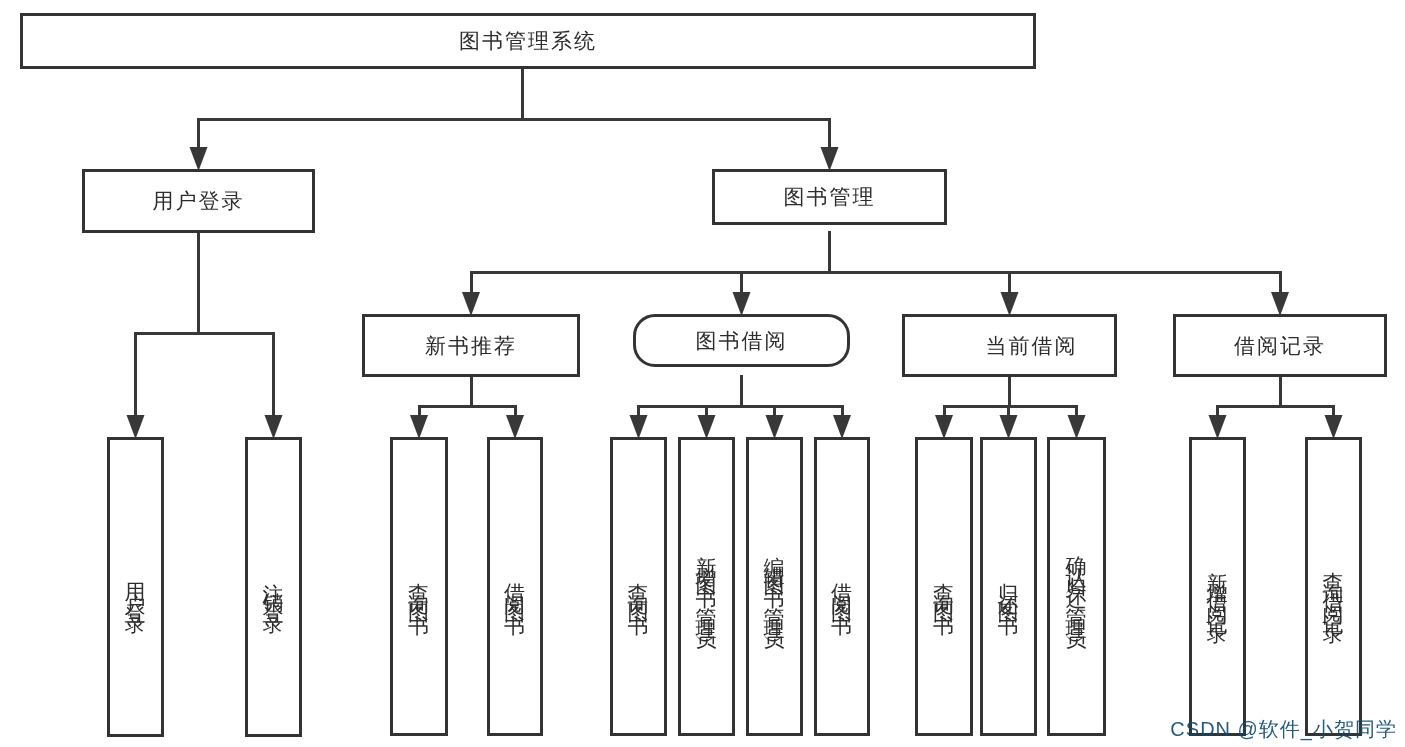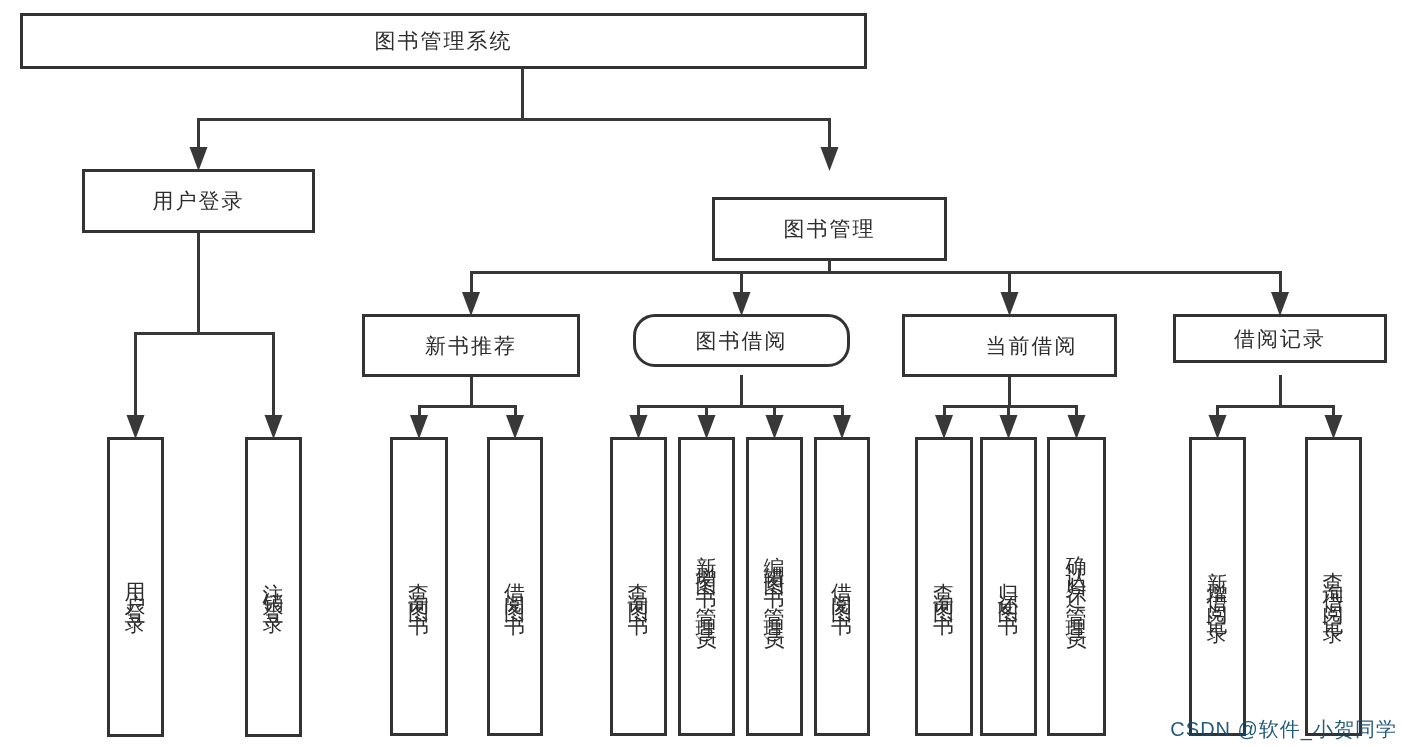--- a/index.html
+++ b/index.html
@@ -89,39 +89,39 @@
       <line x1="1076.5" y1="406" x2="1076.5" y2="421" stroke="#383838" stroke-width="3" shape-rendering="crispEdges"></line>
       <polygon points="1067.5,415 1085.5,415 1076.5,439" fill="#383838"></polygon>
       <line x1="1280" y1="375" x2="1280" y2="407.5" stroke="#383838" stroke-width="3" shape-rendering="crispEdges"></line>
       <line x1="1216" y1="406" x2="1335" y2="406" stroke="#383838" stroke-width="3" shape-rendering="crispEdges"></line>
       <line x1="1217.5" y1="406" x2="1217.5" y2="421" stroke="#383838" stroke-width="3" shape-rendering="crispEdges"></line>
       <polygon points="1208.5,415 1226.5,415 1217.5,439" fill="#383838"></polygon>
       <line x1="1333.5" y1="406" x2="1333.5" y2="421" stroke="#383838" stroke-width="3" shape-rendering="crispEdges"></line>
       <polygon points="1324.5,415 1342.5,415 1333.5,439" fill="#383838"></polygon>
     </svg>
   <span id="watermark">CSDN @软件_小贺同学</span>
-<div class="node horiz" style="left: 20px; top: 13px; width: 847px; height: 56px; border-color: rgb(51, 51, 51); color: rgb(45, 45, 45);">
+<div class="node horiz" style="left: 20px; top: 13px; width: 1016px; height: 56px; border-color: rgb(51, 51, 51); color: rgb(45, 45, 45);">
       <span class="label">图书管理系统</span>
     </div>
     <div class="node horiz" style="left: 82px; top: 169px; width: 233px; height: 64px; border-color: rgb(51, 51, 51); color: rgb(45, 45, 45);">
       <span class="label">用户登录</span>
     </div>
-    <div class="node horiz" style="left: 712px; top: 169px; width: 235px; height: 64px; border-color: rgb(51, 51, 51); color: rgb(45, 45, 45); margin-top: 28px;">
+    <div class="node horiz" style="left: 712px; top: 169px; width: 235px; height: 56px; border-color: rgb(51, 51, 51); color: rgb(45, 45, 45);">
       <span class="label">图书管理</span>
     </div>
     <div class="node horiz" style="left: 362px; top: 314px; width: 218px; height: 63px; border-color: rgb(51, 51, 51); color: rgb(45, 45, 45);">
       <span class="label">新书推荐</span>
     </div>
     <div class="node horiz" style="left: 633px; top: 314px; width: 217px; height: 53px; border-color: rgb(51, 51, 51); color: rgb(45, 45, 45); border-radius: 22px;">
       <span class="label">图书借阅</span>
     </div>
     <div class="node horiz" style="left: 902px; top: 314px; width: 215px; height: 63px; border-color: rgb(51, 51, 51); color: rgb(45, 45, 45); padding-left: 44px;">
       <span class="label">当前借阅</span>
     </div>
-    <div class="node horiz" style="left: 1173px; top: 314px; width: 214px; height: 49px; border-color: rgb(51, 51, 51); color: rgb(45, 45, 45); text-align: center;">
+    <div class="node horiz" style="left: 1173px; top: 314px; width: 214px; height: 63px; border-color: rgb(51, 51, 51); color: rgb(45, 45, 45); text-align: center;">
       <span class="label">借阅记录</span>
     </div>
     <div class="node vert" style="left: 107px; top: 437px; width: 57px; height: 300px; border-color: rgb(51, 51, 51); color: rgb(45, 45, 45);">
       <span class="label">用户登录</span>
     </div>
     <div class="node vert" style="left: 245px; top: 437px; width: 57px; height: 300px; border-color: rgb(51, 51, 51); color: rgb(45, 45, 45);">
       <span class="label">注销登录</span>
     </div>
     <div class="node vert" style="left: 390px; top: 437px; width: 58px; height: 299px; border-color: rgb(51, 51, 51); color: rgb(45, 45, 45);">
       <span class="label">查询图书</span>

